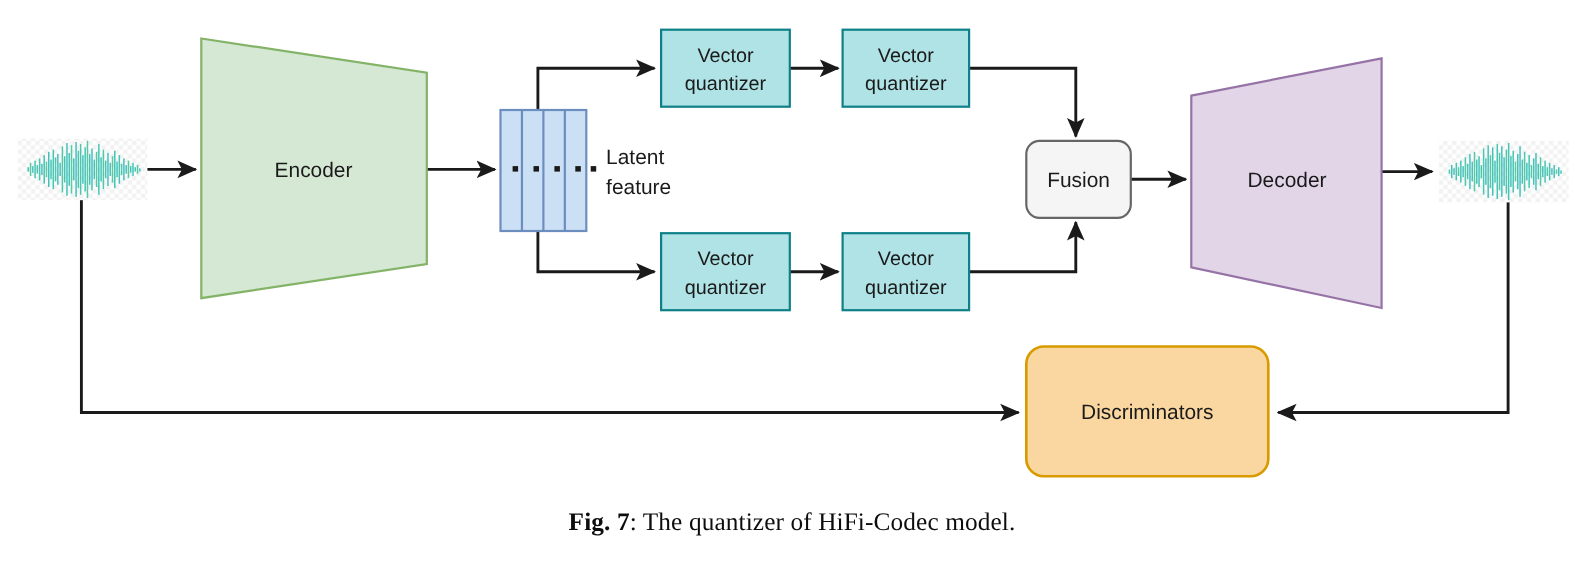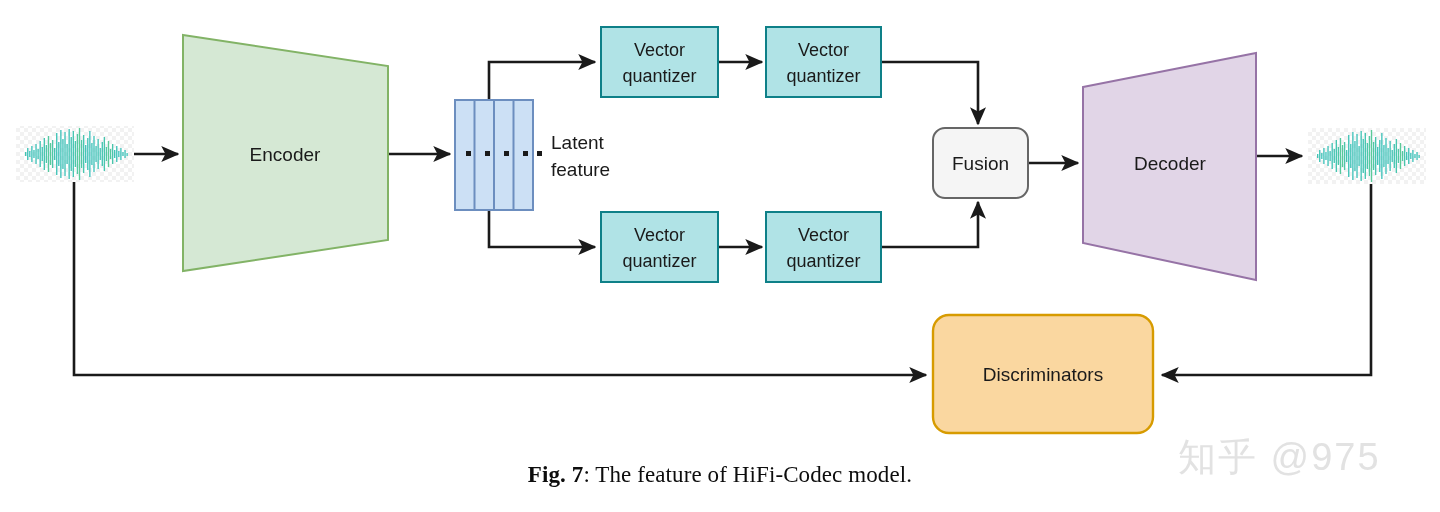--- a/index.html
+++ b/index.html
@@ -240,19 +240,18 @@
         <use href="#wave-bars"></use>
       </g>
     </g>
 
     <g>
       <rect x="933" y="315" width="220" height="118" rx="16" ry="16" fill="#fad7a0" stroke="#d79b00" stroke-width="2.4"></rect>
       <text class="node-label" x="1043" y="381" text-anchor="middle">Discriminators</text>
     </g>
   </svg>
 
-  <div class="watermark">知乎 @975</div>
 
   <div class="caption">
-    <b>Fig. 7</b><span>: The feature of HiFi-Codec model.</span>
+    <b>Fig. 7</b><span>: The quantizer of HiFi-Codec model.</span>
   </div>
 
 </div>
 
 </body></html>

